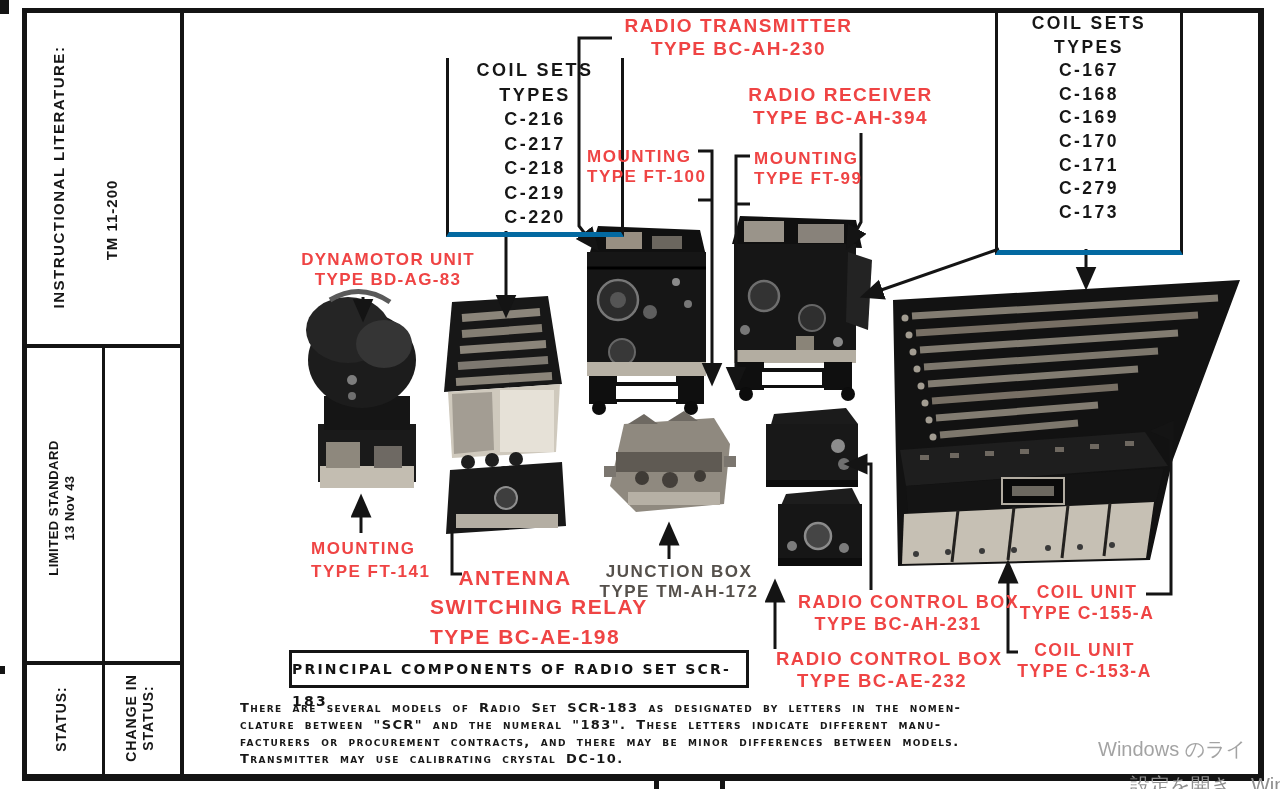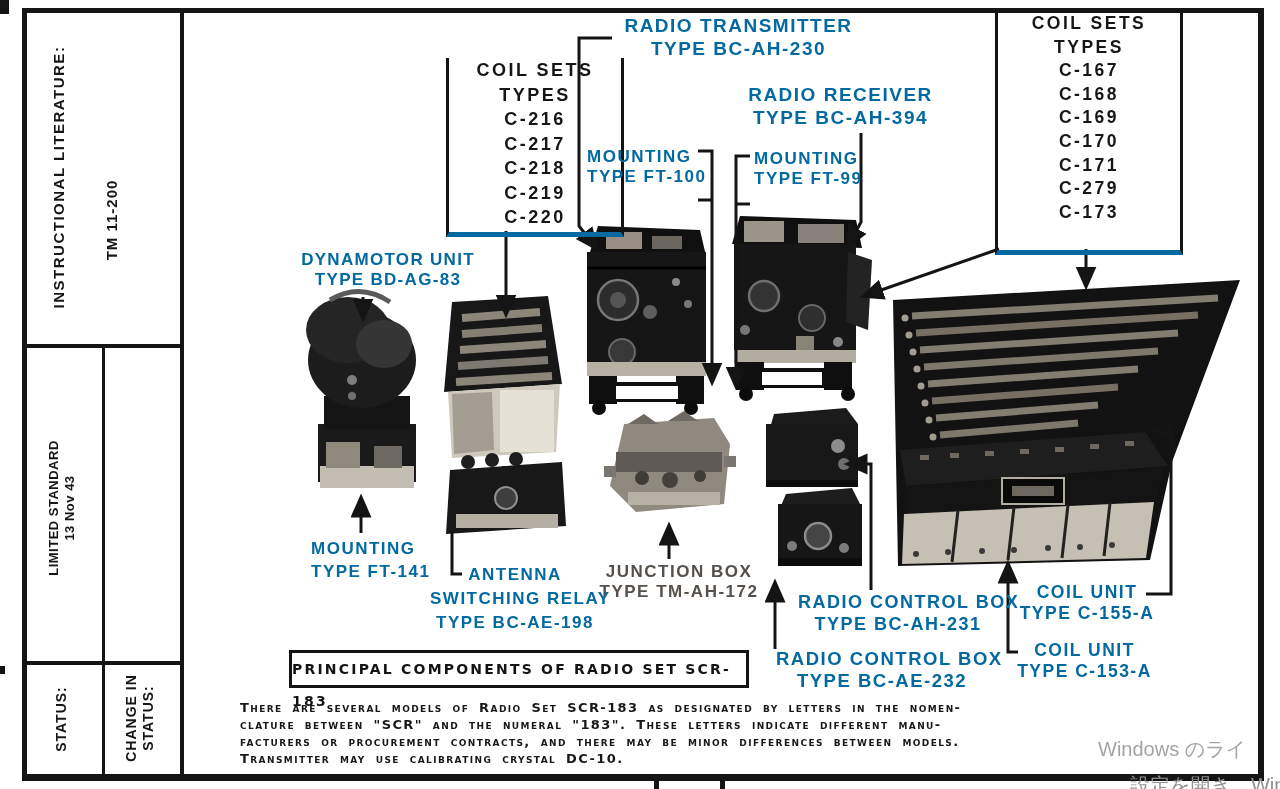--- a/index.html
+++ b/index.html
@@ -1,19 +1,19 @@
 <!DOCTYPE html>
 <html><head>
 <meta charset="utf-8">
 <style>
   html,body{margin:0;padding:0;}
   body{width:1280px;height:789px;position:relative;overflow:hidden;background:#ffffff;
        font-family:"Liberation Sans",sans-serif;}
   .bar{position:absolute;background:#141414;}
-  .callout{position:absolute;font-weight:bold;color:#0369a1;letter-spacing:1.5px;
+  .callout{position:absolute;font-weight:bold;color:#ef4444;letter-spacing:1.5px;
            line-height:1.2;white-space:nowrap;}
   .ctr{text-align:center;}
   .rot{position:absolute;transform:rotate(-90deg);transform-origin:center;
        font-weight:bold;color:#161616;text-align:center;white-space:nowrap;}
   .coilbox{position:absolute;border-left:3px solid #141414;border-right:3px solid #141414;
            border-bottom:5px solid #0369a1;font-weight:bold;color:#161616;text-align:center;
            letter-spacing:2.5px;background:transparent;}
   .titlebox{position:absolute;border:3px solid #141414;font-weight:bold;color:#141414;
             text-align:left;letter-spacing:2.2px;font-family:"DejaVu Sans",sans-serif;}
   .footnote{position:absolute;font-family:"DejaVu Sans",sans-serif;font-weight:bold;
@@ -272,21 +272,21 @@
 <div class="callout ctr" style="left:298px;top:250px;width:180px;font-size:17px;letter-spacing:1.3px;">
   <div>DYNAMOTOR UNIT</div>
   <div>TYPE BD-AG-83</div>
 </div>
 
 <div class="callout" style="left:311px;top:538px;font-size:17px;line-height:1.35;">
   <div>MOUNTING</div>
   <div>TYPE FT-141</div>
 </div>
 
-<div class="callout ctr" style="left:430px;top:563px;width:170px;font-size:17px;line-height:1.4;">
+<div class="callout ctr" style="left:430px;top:563px;width:170px;font-size:21px;line-height:1.4;">
   <div>ANTENNA</div>
   <div>SWITCHING RELAY</div>
   <div>TYPE BC-AE-198</div>
 </div>
 
 <div class="callout ctr" style="left:598px;top:562px;width:162px;font-size:17px;color:#55504b;">
   <div>JUNCTION BOX</div>
   <div>TYPE TM-AH-172</div>
 </div>
 

